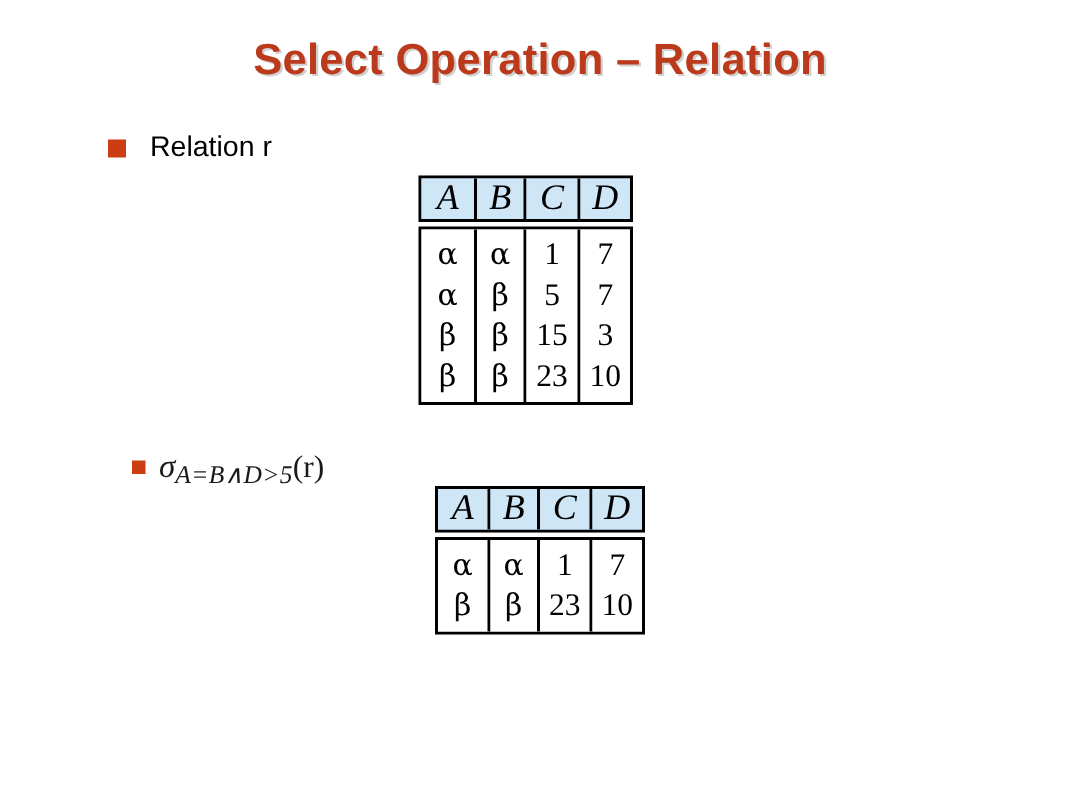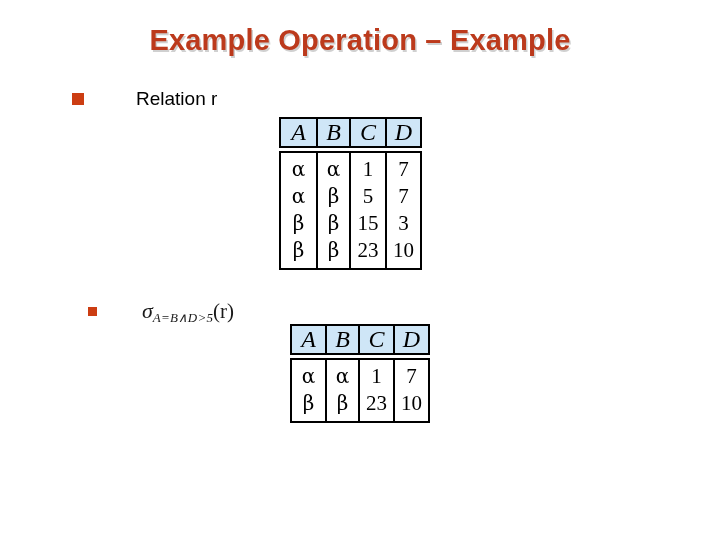--- a/index.html
+++ b/index.html
@@ -29,21 +29,20 @@
     letter-spacing: 0.2px;
     text-shadow: 1.5px 1.5px 0 rgba(150,150,150,0.45);
     white-space: nowrap;
   }
 
   
   .bullet-row {
     position: absolute;
     display: flex;
     align-items: center;
-    gap: 36px;
   }
   #bullet-relation {
     left: 72px;
     top: 88px;
   }
   #bullet-sigma {
     left: 88px;
     top: 300px;
   }
   .bullet-square {
@@ -75,21 +74,21 @@
     font-family: "Liberation Serif", serif;
     font-style: italic;
     color: #1a1a1a;
     white-space: nowrap;
     line-height: 1;
   }
   .formula .sigma {
     font-size: 22px;
   }
   .formula .sub {
-    font-size: 13px;
+    font-size: 17px;
     vertical-align: sub;
     letter-spacing: 0.2px;
     margin-top: 28px;
   }
   .formula .arg {
     font-size: 21px;
     font-style: normal;
   }
 
   
@@ -162,21 +161,21 @@
 
   
   #relation-result-table .col-0 { width: 35px; }
   #relation-result-table .col-1 { width: 33px; }
   #relation-result-table .col-2 { width: 35px; }
   #relation-result-table .col-3 { width: 33px; }
 </style>
 </head>
 <body>
 
-<div id="slide-title">Example Operation – Example</div>
+<div id="slide-title">Select Operation – Relation</div>
 
 <div class="bullet-row" id="bullet-relation">
   <span class="bullet-square"></span>
   <span class="bullet-text">Relation r</span>
 </div>
 
 <div class="bullet-row" id="bullet-sigma">
   <span class="bullet-square"></span>
   <span class="formula">
     <span class="sigma">σ</span><span class="sub">A=B∧D&gt;5</span><span class="arg">(r)</span>

